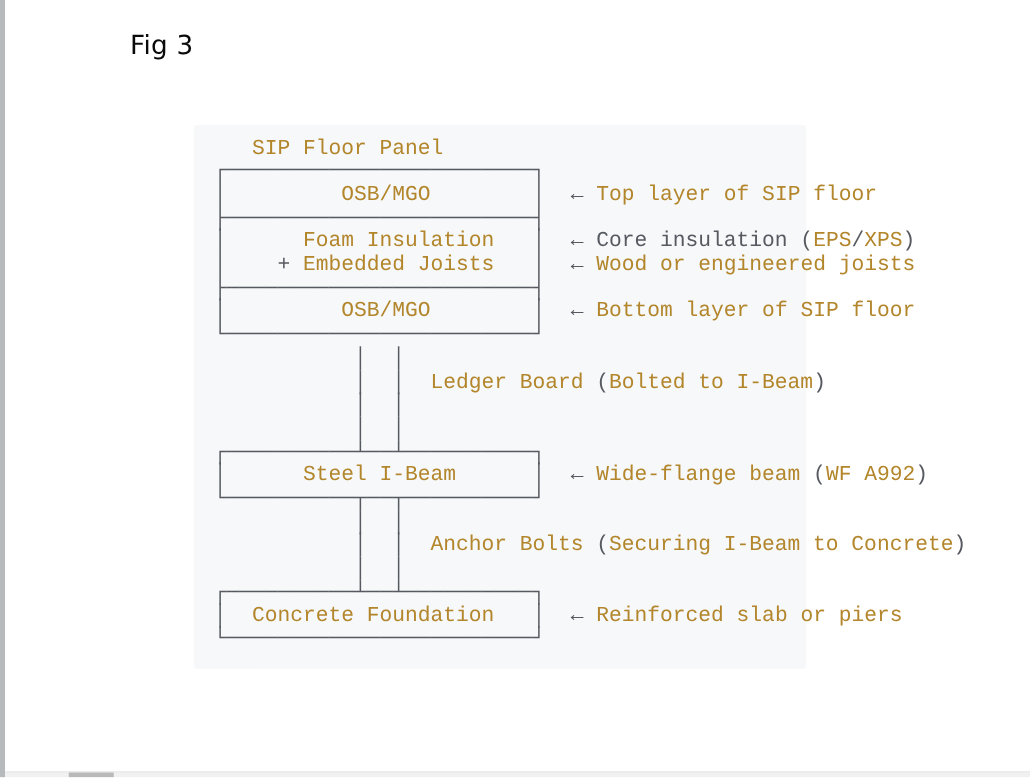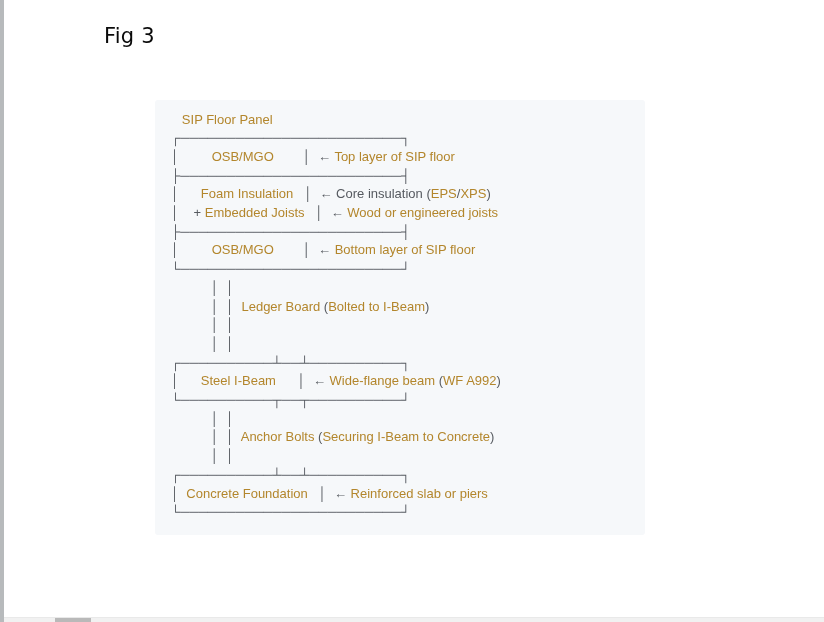--- a/index.html
+++ b/index.html
@@ -33,22 +33,22 @@
     position: absolute;
     left: 155px; top: 100px;
     width: 490px; height: 435px;
     background: var(--panel-bg, #f6f8fa);
     border-radius: 3px;
     box-sizing: border-box;
   }
   pre.ascii {
     margin: 0;
     padding: 10.5px 16px 13px 16px;
-    font-family: Liberation Sans, sans-serif;
-    font-size: 13px;
+    font-family: Liberation Mono, monospace;
+    font-size: 17px;
     line-height: 18.7px;
     color: var(--plain, #565a60);
     white-space: pre;
   }
   pre.ascii .plain  { color: var(--plain, #565a60); }
   pre.ascii .accent { color: var(--accent, #b3862c); }
   .h-scrollbar {
     position: absolute;
     left: 4px; bottom: 0;
     width: 820px; height: 5px;

